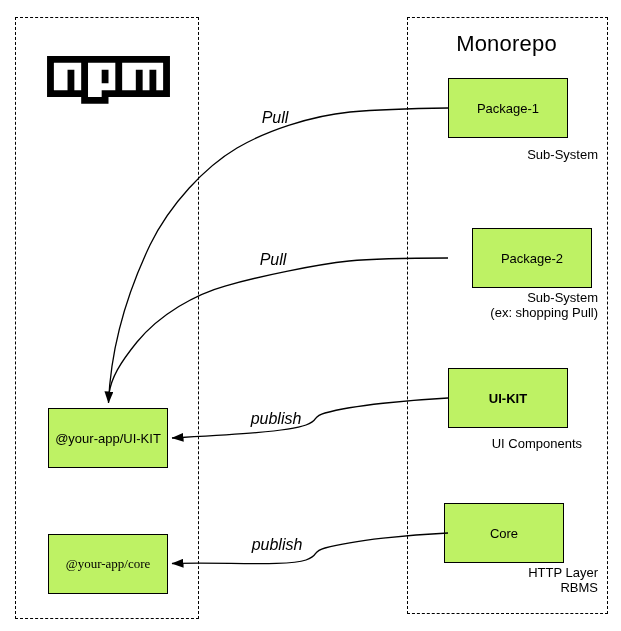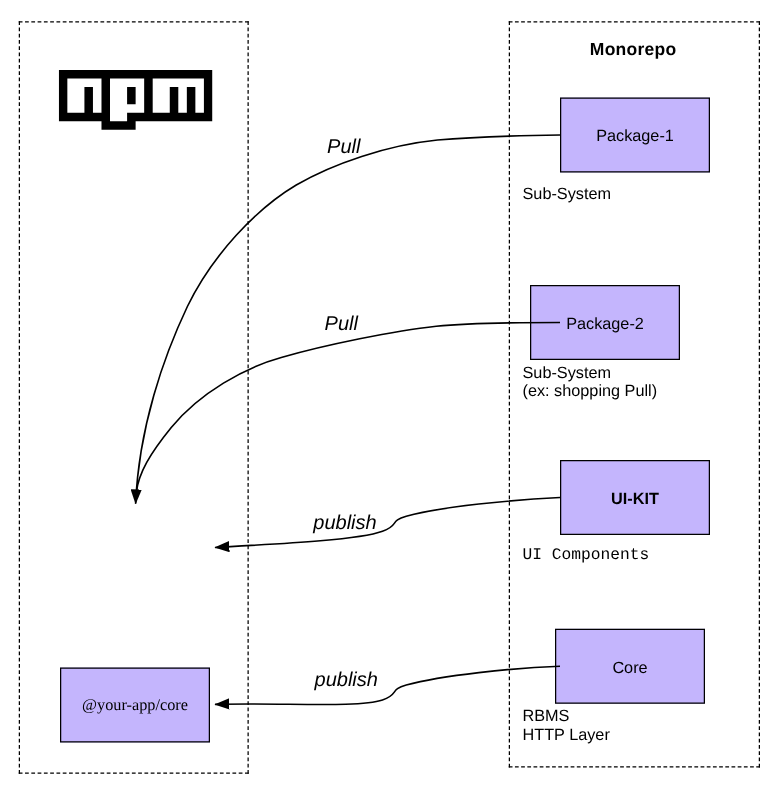--- a/index.html
+++ b/index.html
@@ -2,35 +2,35 @@
 <html><head>
 <meta charset="utf-8">
 <style>
   html,body{margin:0;padding:0;background:#ffffff;}
   .canvas{position:relative;width:621px;height:631px;background:#fff;
           font-family:"Liberation Sans",sans-serif;color:#000;overflow:hidden;}
   .dashed-container{position:absolute;border:1px dashed #000;background:transparent;}
   .npm-registry{left:15px;top:17px;width:182px;height:600px;}
   .monorepo{left:407px;top:17px;width:199px;height:595px;}
   .monorepo-title{position:absolute;left:407px;top:31px;width:199px;text-align:center;
-                  font-size:14px;font-weight:bold;letter-spacing:.2px;}
+                  font-size:22px;font-weight:normal;letter-spacing:.2px;}
   .npm-logo{position:absolute;left:47px;top:56px;}
-  .node{position:absolute;width:120px;height:60px;border:1.5px solid #000;background:#c4b5fd;
+  .node{position:absolute;width:120px;height:60px;border:1.5px solid #000;background:#bef264;
         display:flex;align-items:center;justify-content:center;
         font-size:13px;text-align:center;box-sizing:border-box;}
   .n-pkg1{left:448px;top:78px;}
-  .n-pkg2{left:424px;top:228px;}
+  .n-pkg2{left:472px;top:228px;}
   .n-uikit{left:448px;top:368px;font-weight:bold;}
   .n-core{left:444px;top:503px;}
   .n-reg-uikit{left:48px;top:408px;}
   .n-reg-core{left:48px;top:534px;font-family:Liberation Serif, serif;}
-  .caption{position:absolute;width:180px;font-size:13px;line-height:15px;text-align:left;}
+  .caption{position:absolute;width:180px;font-size:13px;line-height:15px;text-align:right;}
   .c1{left:418px;top:147px;}
   .c2{left:418px;top:290px;}
-  .c3{left:418px;top:436px;font-family:Liberation Mono, monospace;}
+  .c3{left:402px;top:436px;}
   .c4{left:418px;top:565px;}
   .edges{position:absolute;left:0;top:0;width:621px;height:631px;pointer-events:none;}
   .edge-label{position:absolute;font-size:16px;font-style:italic;text-align:center;width:80px;}
   .l-pull1{left:235px;top:109px;}
   .l-pull2{left:233px;top:251px;}
   .l-pub1{left:236px;top:410px;}
   .l-pub2{left:237px;top:536px;}
 </style>
 </head>
 <body>
@@ -69,24 +69,27 @@
     <span>UI-KIT</span>
   </div>
   <div class="caption c3">
     <div>UI Components</div>
   </div>
 
   <div class="node n-core">
     <span>Core</span>
   </div>
   <div class="caption c4">
+    <div>HTTP Layer</div>
     <div>RBMS</div>
-    <div>HTTP Layer</div>
   </div>
 
+  <div class="node n-reg-uikit">
+    <span>@your-app/UI-KIT</span>
+  </div>
   <div class="node n-reg-core">
     <span>@your-app/core</span>
   </div>
 
   <svg class="edges" viewBox="0 0 621 631">
     <defs>
       <marker id="ah" markerUnits="userSpaceOnUse" markerWidth="12" markerHeight="9" viewBox="0 0 12 9" refX="11.5" refY="4.5" orient="auto">
         <path d="M0,0 L12,4.5 L0,9 Z" fill="#000"></path>
       </marker>
     </defs>

